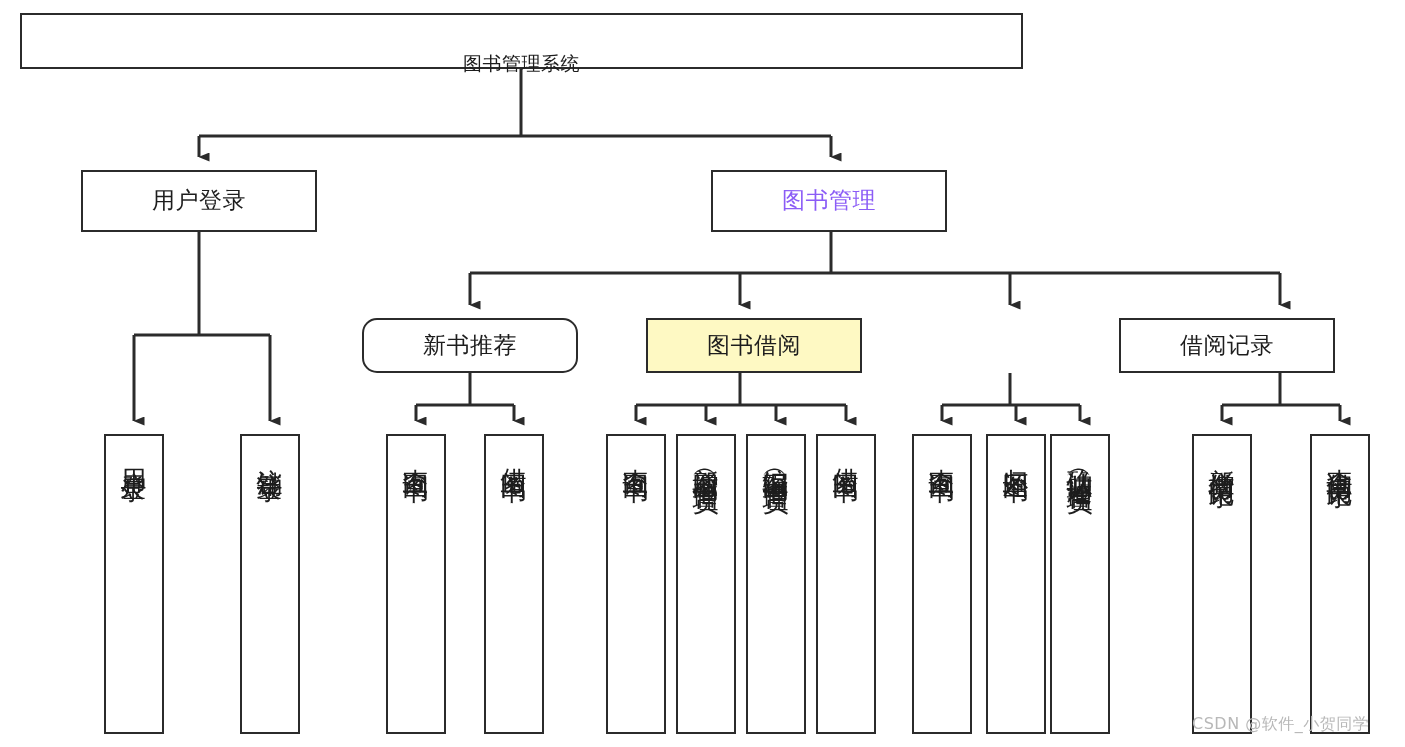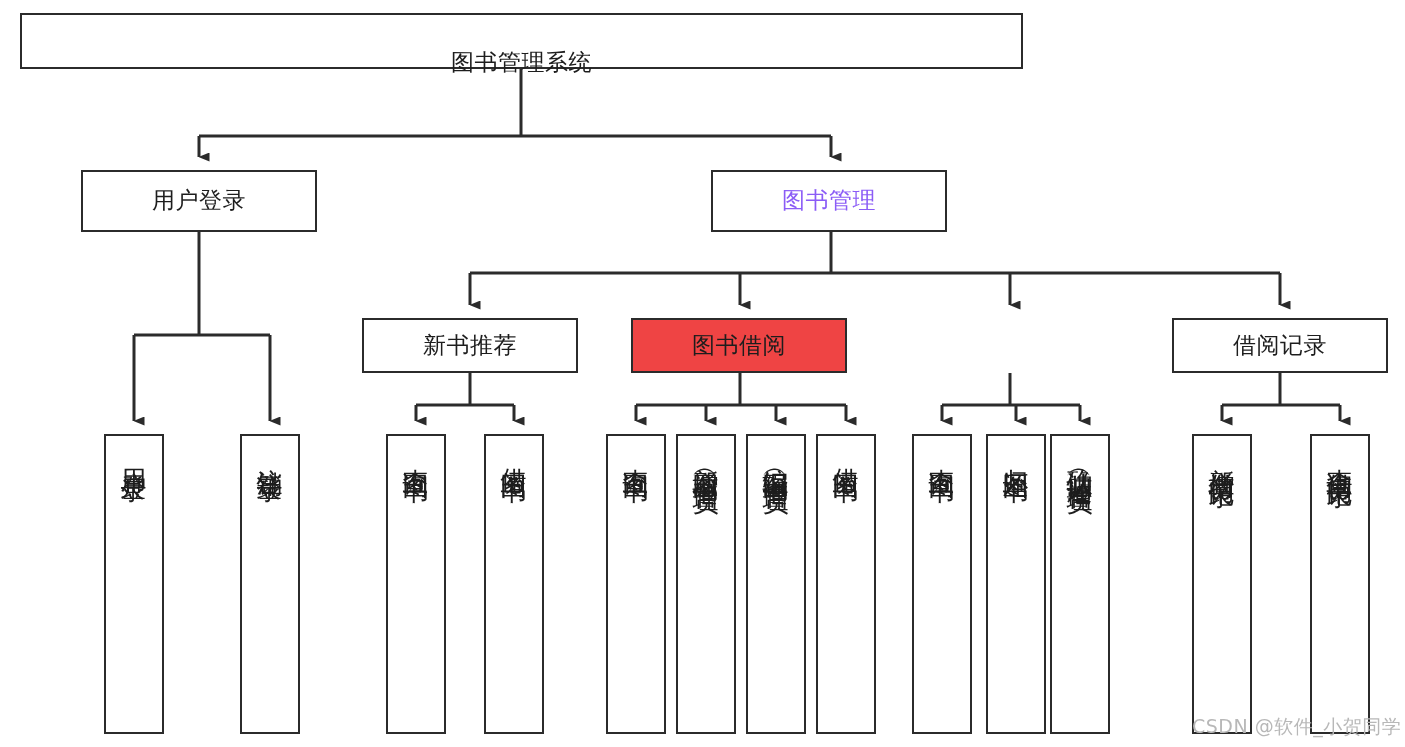--- a/index.html
+++ b/index.html
@@ -38,39 +38,39 @@
     display: block;
     text-align: center;
     line-height: 1.18;
     white-space: pre;
   }
   .node.horiz .lbl {
     font-size: 23px;
     letter-spacing: 0.5px;
   }
   .node.root .lbl {
-    font-size: 23px;
+    font-size: 19px;
     margin-top: 44px;
   }
   .node.vert {
     align-items: flex-start;
     justify-content: center;
     padding-top: 12px;
   }
   .node.vert .lbl {
     writing-mode: vertical-rl;
     text-orientation: upright;
     font-size: 26px;
     line-height: 1.0;
     letter-spacing: 3px;
   }
   .watermark {
     position: absolute;
     color: #b8b8b8;
-    font-size: 19px;
+    font-size: 16px;
     white-space: nowrap;
     letter-spacing: 0.5px;
   }
 </style>
 </head>
 <body>
 
 <div id="canvas">
 
   <svg id="edges" viewBox="0 0 1405 747" xmlns="http://www.w3.org/2000/svg">
@@ -127,27 +127,27 @@
     <span class="lbl">图书管理系统</span>
   </div>
 
   <div class="node horiz" id="n-l2-0" style="left: 81px; top: 170px; width: 236px; height: 62px; border-color: rgb(43, 43, 43); background: rgb(255, 255, 255); color: rgb(29, 29, 29);">
     <span class="lbl">用户登录</span>
   </div>
   <div class="node horiz" id="n-l2-1" style="left: 711px; top: 170px; width: 236px; height: 62px; border-color: rgb(43, 43, 43); background: rgb(255, 255, 255); color: #8b5cf6;">
     <span class="lbl">图书管理</span>
   </div>
 
-  <div class="node horiz" id="n-l3-0" style="left: 362px; top: 318px; width: 216px; height: 55px; border-color: rgb(43, 43, 43); background: rgb(255, 255, 255); color: rgb(29, 29, 29);">
+  <div class="node horiz" id="n-l3-0" style="left: 362px; top: 318px; width: 216px; height: 55px; border-color: rgb(43, 43, 43); background: rgb(255, 255, 255); color: rgb(29, 29, 29); border-radius: 15px;">
     <span class="lbl">新书推荐</span>
   </div>
-  <div class="node horiz" id="n-l3-1" style="left: 631px; top: 318px; width: 216px; height: 55px; border-color: rgb(43, 43, 43); background: #ef4444; color: rgb(29, 29, 29);">
+  <div class="node horiz" id="n-l3-1" style="left: 646px; top: 318px; width: 216px; height: 55px; border-color: rgb(43, 43, 43); background: #fef9c3; color: rgb(29, 29, 29);">
     <span class="lbl">图书借阅</span>
   </div>
-  <div class="node horiz" id="n-l3-3" style="left: 1172px; top: 318px; width: 216px; height: 55px; border-color: rgb(43, 43, 43); background: rgb(255, 255, 255); color: rgb(29, 29, 29);">
+  <div class="node horiz" id="n-l3-3" style="left: 1119px; top: 318px; width: 216px; height: 55px; border-color: rgb(43, 43, 43); background: rgb(255, 255, 255); color: rgb(29, 29, 29);">
     <span class="lbl">借阅记录</span>
   </div>
 
   <div class="node vert" id="n-lf-0" style="left: 104px; top: 434px; width: 60px; height: 300px; border-color: rgb(43, 43, 43); background: rgb(255, 255, 255); color: rgb(29, 29, 29);">
     <span class="lbl">用户登录</span>
   </div>
   <div class="node vert" id="n-lf-1" style="left: 240px; top: 434px; width: 60px; height: 300px; border-color: rgb(43, 43, 43); background: rgb(255, 255, 255); color: rgb(29, 29, 29);">
     <span class="lbl">注销登录</span>
   </div>
   <div class="node vert" id="n-lf-2" style="left: 386px; top: 434px; width: 60px; height: 300px; border-color: rgb(43, 43, 43); background: rgb(255, 255, 255); color: rgb(29, 29, 29);">

